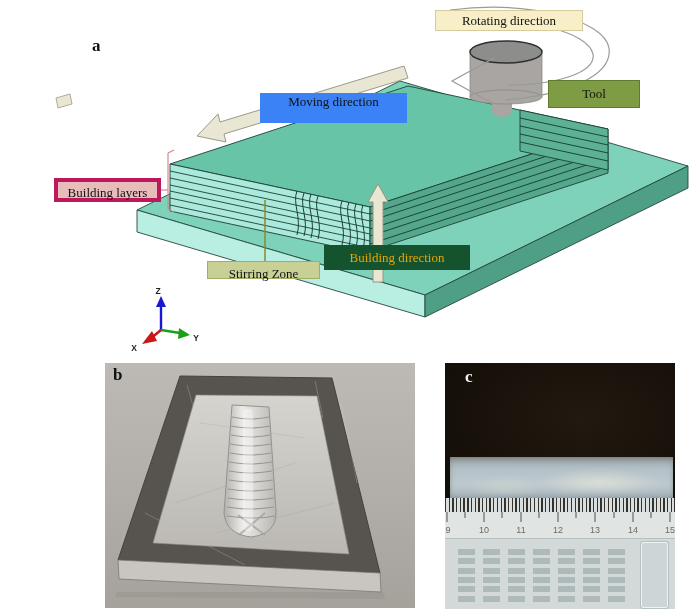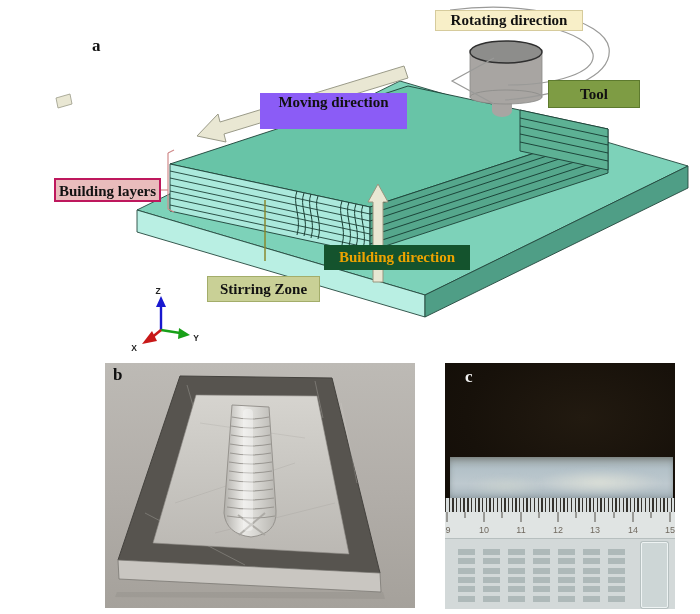--- a/index.html
+++ b/index.html
@@ -1,29 +1,29 @@
 <!DOCTYPE html>
 <html><head>
 <meta charset="utf-8">
 <style>
   html,body{margin:0;padding:0;background:#fff;}
   .fig{position:relative;width:700px;height:614px;background:#ffffff;overflow:hidden;
        font-family:"Liberation Serif",serif;}
   .abs{position:absolute;}
   
-  .lbl{position:absolute;text-align:center;font-size:15px;color:#111;box-sizing:border-box;font-weight:bold;}
+  .lbl{position:absolute;text-align:center;font-size:13px;color:#111;box-sizing:border-box;}
   .lbl-rotating{left:435px;top:10px;width:148px;height:21px;line-height:19px;
        background:#f8efc8;border:1px solid #d6cb9c;}
   .lbl-tool{left:548px;top:80px;width:92px;height:28px;line-height:26px;
        background:#7e9c44;border:1px solid #5d7a2e;}
-  .lbl-moving{left:260px;top:93px;width:147px;height:36px;line-height:18px;
-       background:#8b5cf6;}
+  .lbl-moving{left:260px;top:93px;width:147px;height:30px;line-height:18px;
+       background:#3b82f6;}
   .lbl-buildlayers{left:54px;top:178px;width:107px;height:24px;line-height:22px;
-       background:#e9bcbc;border:2px solid #be185d;}
-  .lbl-stirring{left:207px;top:276px;width:113px;height:26px;line-height:24px;
+       background:#e9bcbc;border:4px solid #be185d;}
+  .lbl-stirring{left:207px;top:261px;width:113px;height:18px;line-height:24px;
        background:#c9d096;border:1px solid #a3ad6a;}
   .lbl-builddir{left:324px;top:245px;width:146px;height:25px;line-height:25px;
        background:#14532d;color:#eda300;}
   .panel-letter{position:absolute;font-weight:bold;font-size:17px;color:#111;}
   
   .pb{left:105px;top:363px;width:310px;height:245px;
       background:linear-gradient(180deg,#bdbab5 0%,#b1ada8 55%,#a5a19b 100%);}
   .pb .panel-letter{left:8px;top:2px;}
   
   .pc{left:445px;top:363px;width:230px;height:245px;background:#d5dbdb;}

